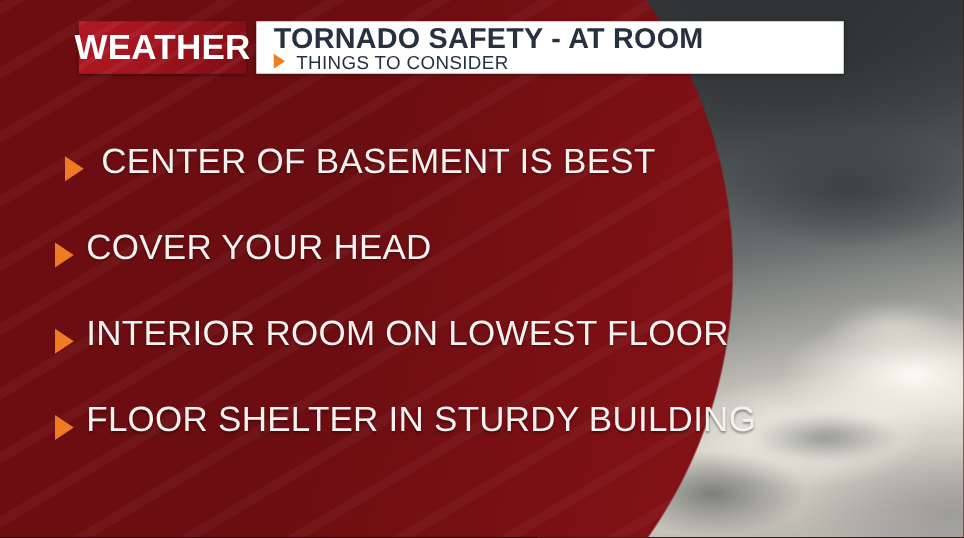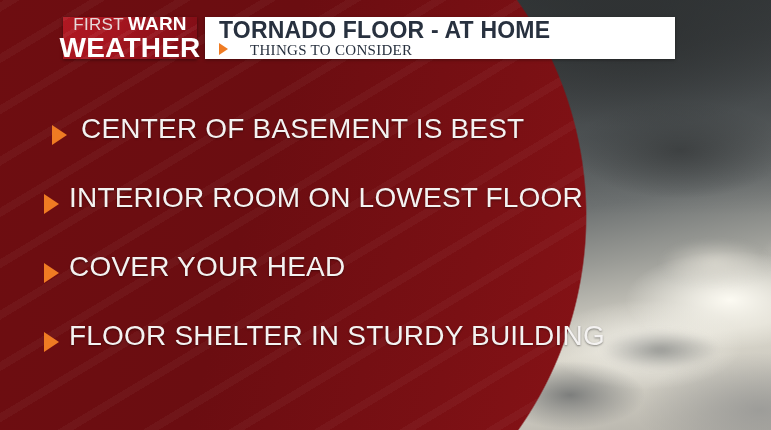--- a/index.html
+++ b/index.html
@@ -182,23 +182,22 @@
     font-size: 23px;
     font-weight: 700;
     color: #28313f;
     letter-spacing: 0.2px;
     line-height: 23px;
     white-space: nowrap;
   }
   .title-sub-row {
     display: flex;
     align-items: flex-start;
-    gap: 22px;
+    gap: 9px;
     margin-top: 1px;
-    font-family: Liberation Serif, serif;
   }
   .title-sub-arrow {
     width: 0; height: 0;
     border-left: 9px solid #ef7b23;
     border-top: 6px solid transparent;
     border-bottom: 6px solid transparent;
   }
   .title-sub {
     font-size: 15px;
     font-weight: 400;
@@ -244,50 +243,46 @@
   <div class="cloud-photo"></div>
   <div class="cloud-dark-band"></div>
   <div class="cloud-wisp-a"></div>
   <div class="cloud-wisp-b"></div>
 
   <div class="arc-shadow"></div>
   <div class="orange-arc"></div>
   <div class="red-panel"></div>
 
   <div class="logo-box">
-    <div class="logo-line1">
-      <span class="logo-first">FIRST</span>
-      <span class="logo-warn">WARN</span>
-    </div>
     <div class="logo-weather">WEATHER</div>
   </div>
 
   <div class="title-bar">
-    <div class="title-main">TORNADO FLOOR - AT HOME</div>
+    <div class="title-main">TORNADO SAFETY - AT ROOM</div>
     <div class="title-sub-row">
       <span class="title-sub-arrow"></span>
       <span class="title-sub">THINGS TO CONSIDER</span>
     </div>
   </div>
 
   <div class="bullets">
 
     <div class="bullet-row">
       <span class="bullet-arrow" style="margin-left:52px"></span>
       <span class="bullet-text" style="margin-left:14px">CENTER OF BASEMENT IS BEST</span>
     </div>
 
     <div class="bullet-row">
       <span class="bullet-arrow" style="margin-left:44px"></span>
+      <span class="bullet-text" style="margin-left:10px">COVER YOUR HEAD</span>
+    </div>
+
+    <div class="bullet-row">
+      <span class="bullet-arrow" style="margin-left:44px"></span>
       <span class="bullet-text" style="margin-left:10px">INTERIOR ROOM ON LOWEST FLOOR</span>
-    </div>
-
-    <div class="bullet-row">
-      <span class="bullet-arrow" style="margin-left:44px"></span>
-      <span class="bullet-text" style="margin-left:10px">COVER YOUR HEAD</span>
     </div>
 
     <div class="bullet-row">
       <span class="bullet-arrow" style="margin-left:44px"></span>
       <span class="bullet-text" style="margin-left:10px">FLOOR SHELTER IN STURDY BUILDING</span>
     </div>
 
   </div>
 
 </div>

